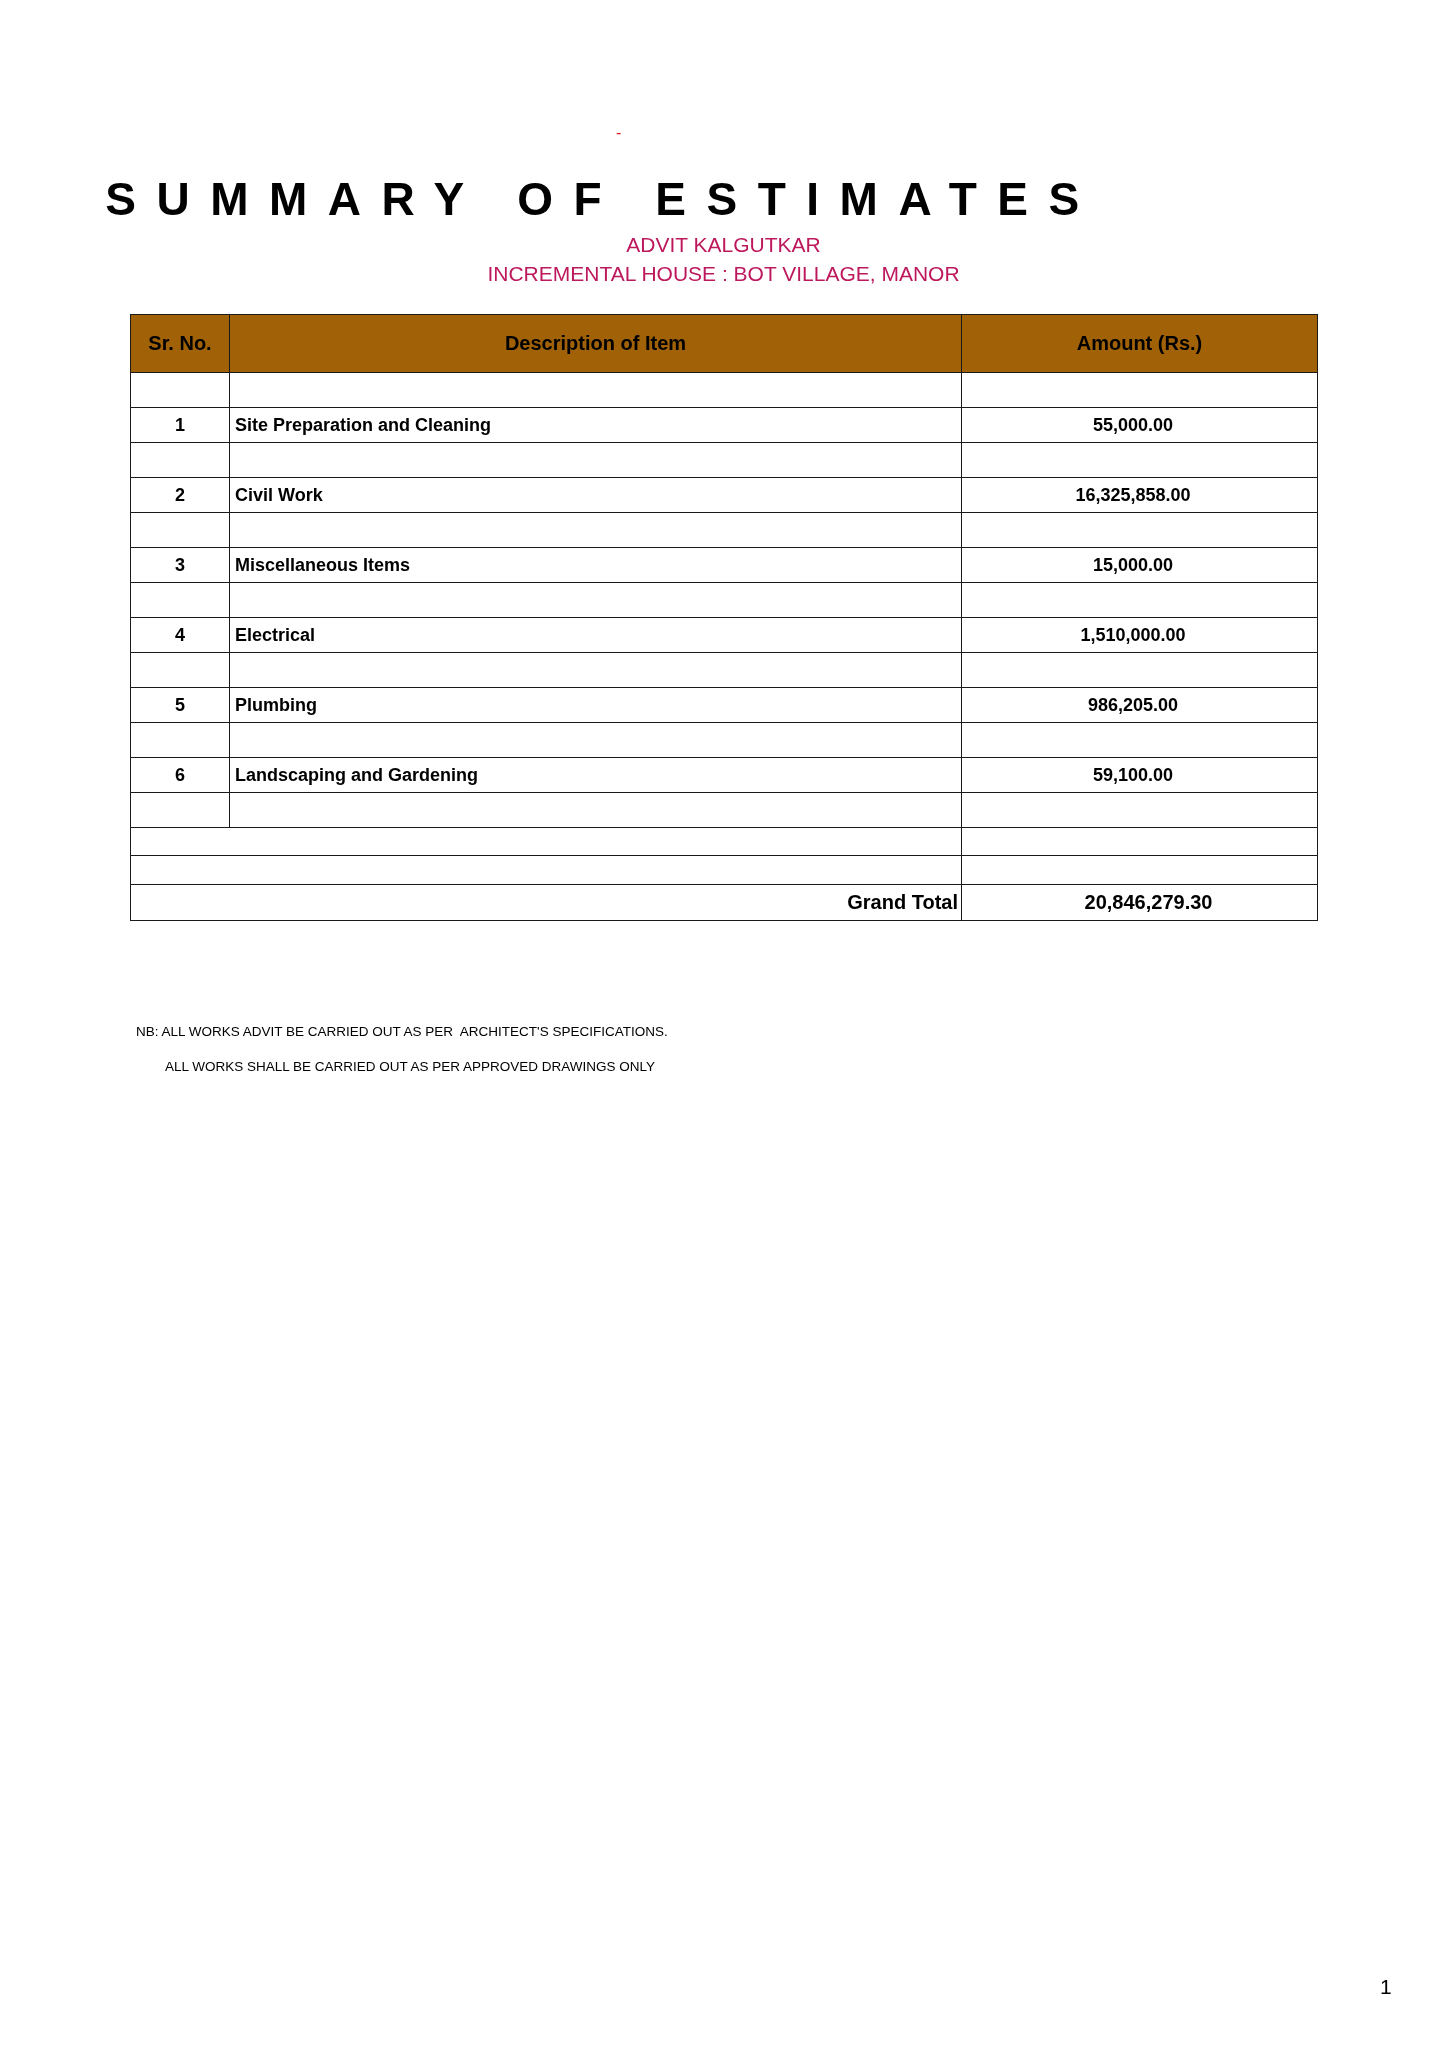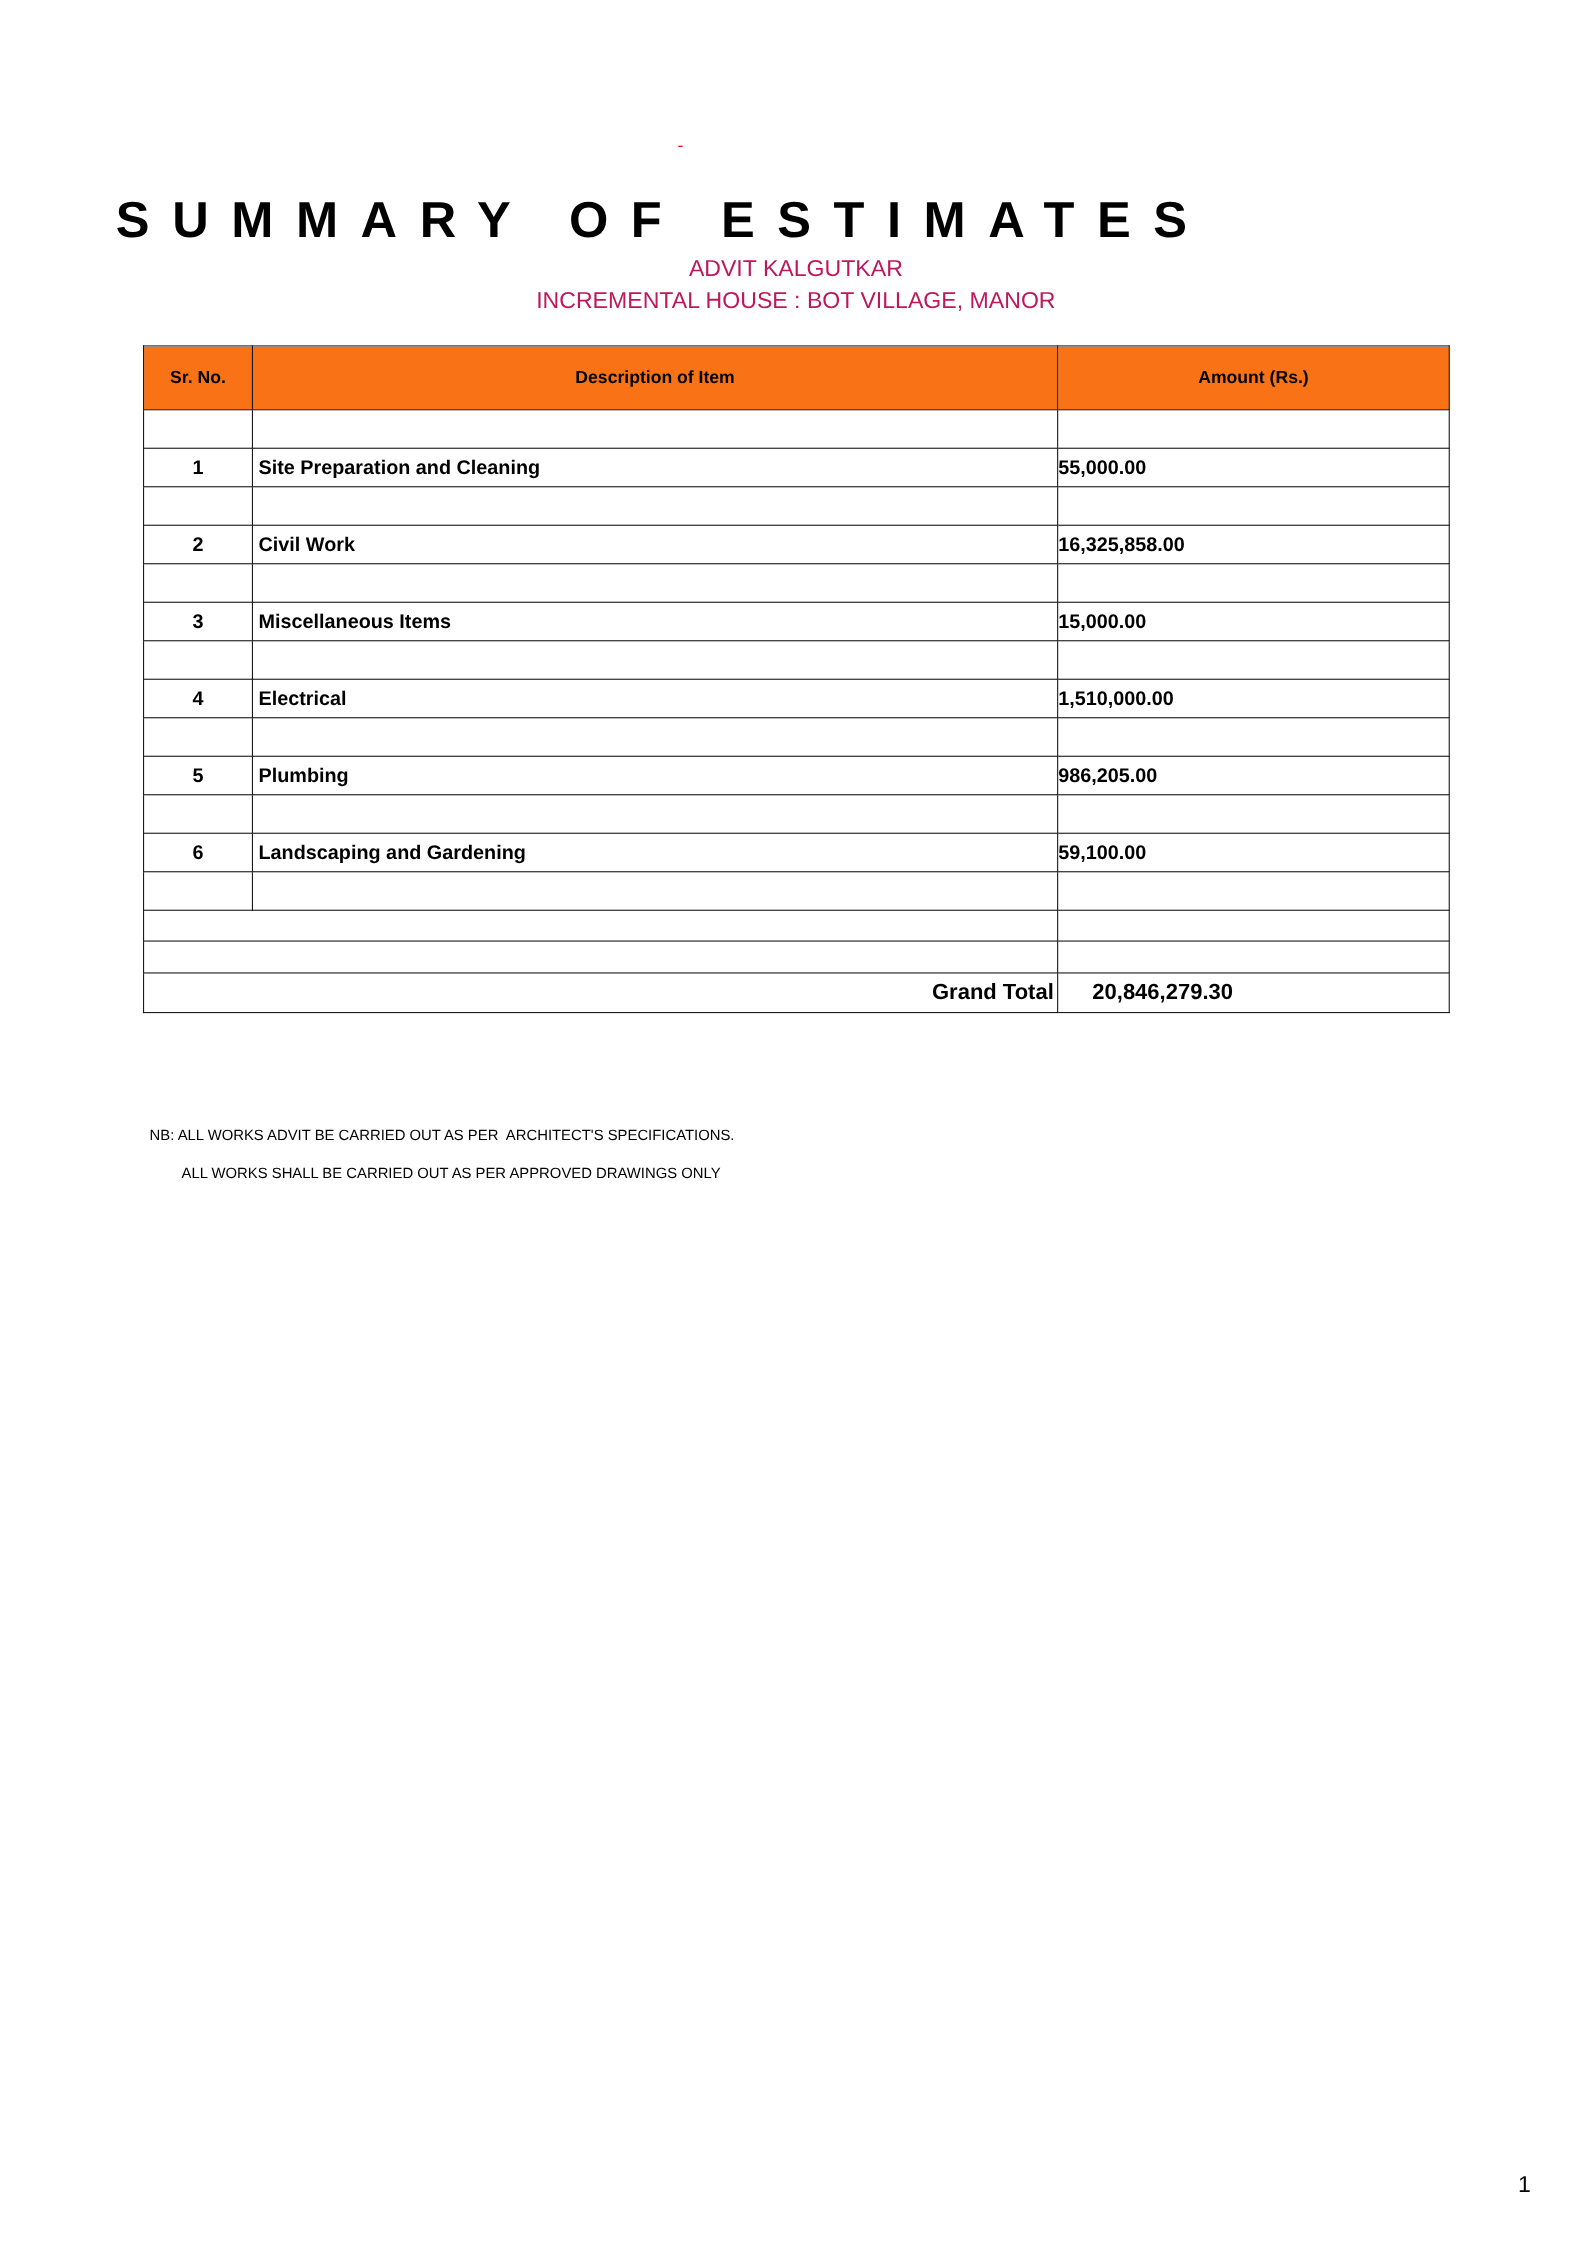--- a/index.html
+++ b/index.html
@@ -11,25 +11,25 @@
            font-size: 46px; font-weight: bold; letter-spacing: 20.5px;
            padding-left: 8px; box-sizing: border-box; }
   .sub { left: 0; width: 1447px; text-align: center; color: #be185d; font-size: 21px; }
   .sub1 { top: 233px; }
   .sub2 { top: 262px; }
 
   .tbl { position: absolute; left: 130px; top: 314px; width: 1187px;
          border-collapse: collapse; table-layout: fixed; }
   .tbl td, .tbl th { border: 1.6px solid #1a1a1a; padding: 0; font-weight: bold;
          overflow: hidden; white-space: nowrap; }
-  .tbl th { background: #f97316; height: 57px; font-size: 16px; text-align: center; }
+  .tbl th { background: #a16207; height: 57px; font-size: 20px; text-align: center; }
   .tbl tr.r td { height: 34px; font-size: 18px; }
   .tbl td.sr { text-align: center; }
   .tbl td.desc { text-align: left; padding-left: 5px; }
-  .tbl td.amt { text-align: left; padding-right: 13px; }
+  .tbl td.amt { text-align: center; padding-right: 13px; }
   .tbl tr.tot td { height: 37px; }
   .tbl tr.gap td { height: 27px; }
   .tbl tr.cont td { height: 28px; }
   .tbl tr.gap2 td { height: 28px; }
   .tbl tr.grand td { height: 35px; padding-left: 31px; }
   .tbl td.lbl { text-align: right; padding-right: 3px; font-size: 20px; }
   .tbl tr.tot td.lbl { font-size: 23px; }
   .tbl tr.tot td.amt { font-size: 23px; }
   .tbl tr.cont td.amt, .tbl tr.grand td.amt { font-size: 20px; }
 

